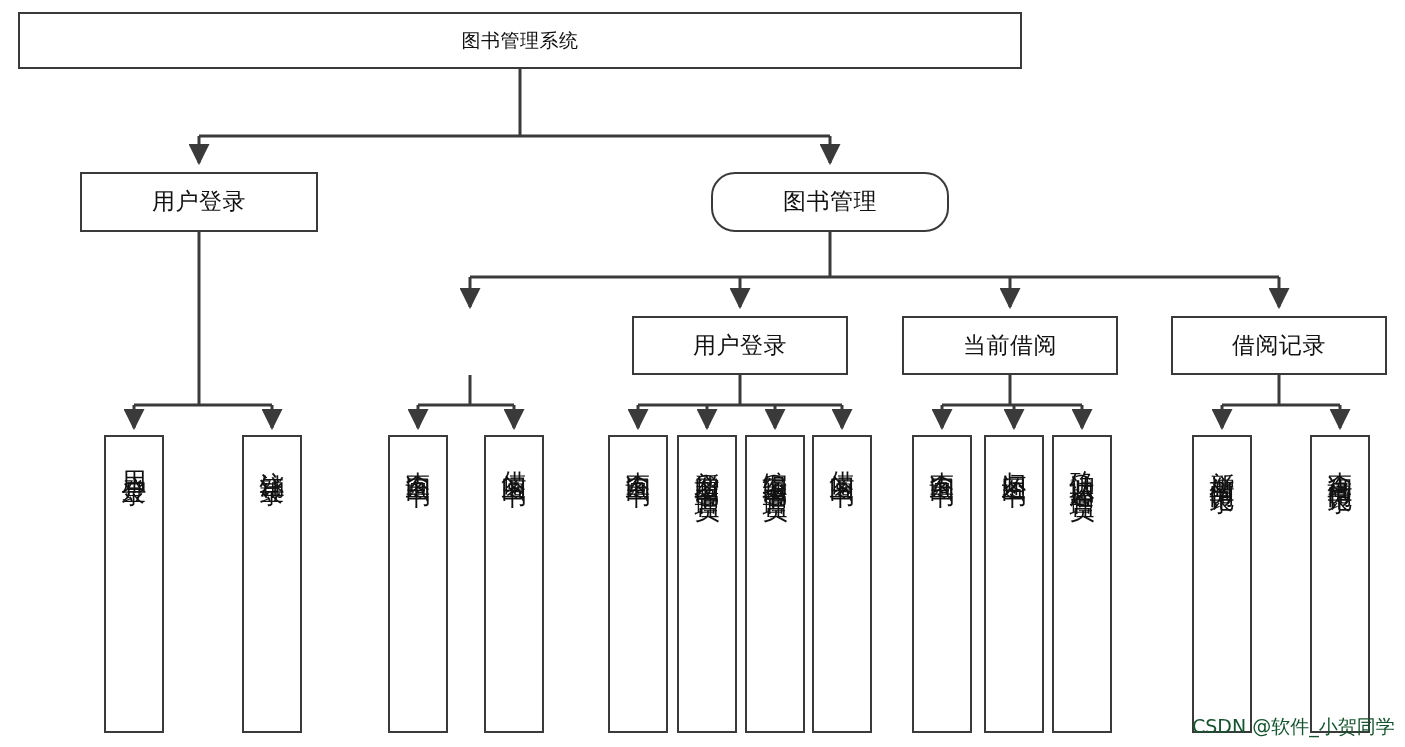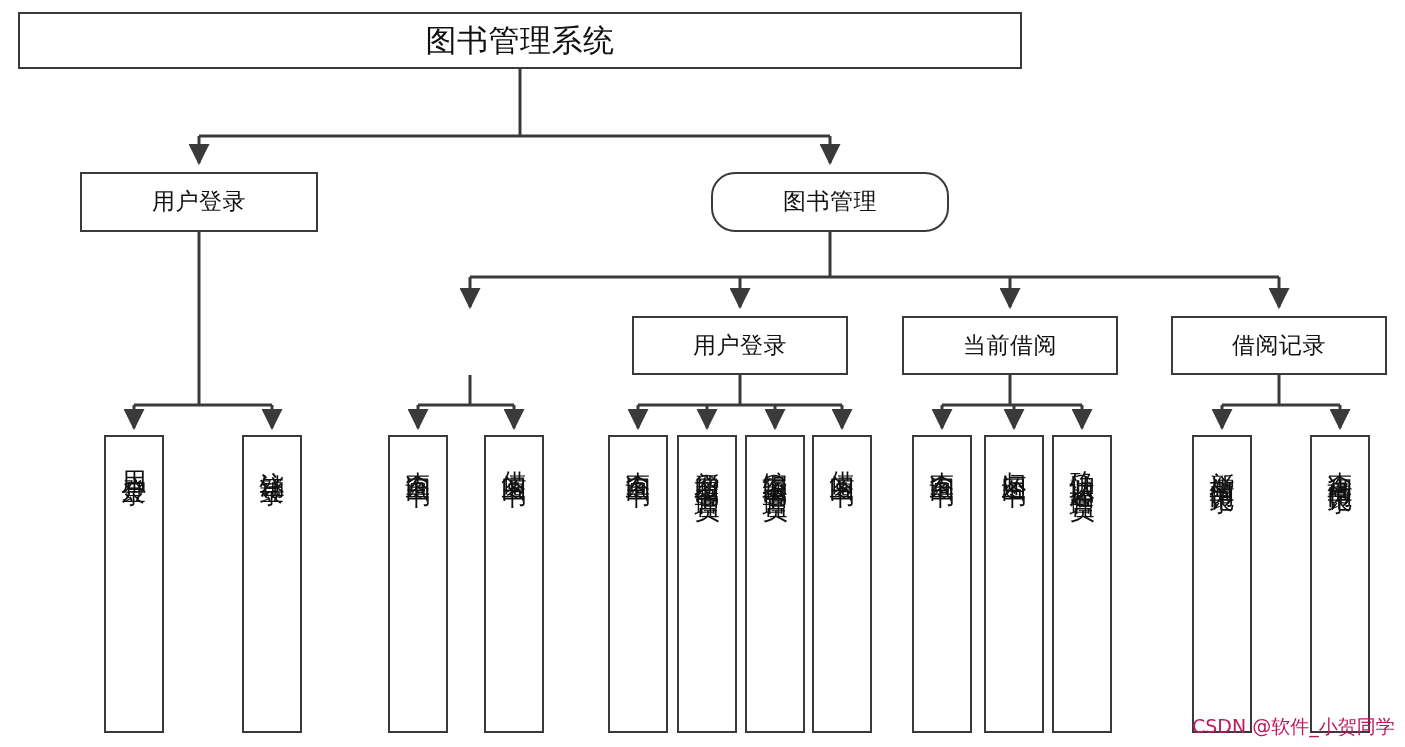--- a/index.html
+++ b/index.html
@@ -42,38 +42,38 @@
     display: block;
     line-height: 1.18;
     letter-spacing: 0.5px;
   }
   
   .node.horiz .lbl {
     writing-mode: horizontal-tb;
     font-size: 23px;
   }
   .node.root .lbl {
-    font-size: 31px;
+    font-size: 19px;
   }
   
   .node.vert {
     align-items: flex-start;
     padding-top: 14px;
   }
   .node.vert .lbl {
     writing-mode: vertical-rl;
     text-orientation: upright;
     font-size: 25px;
     line-height: 1.0;
     letter-spacing: 4px;
     white-space: nowrap;
   }
   .watermark {
     position: absolute;
-    color: #be185d;
+    color: #14532d;
     font-size: 19px;
     white-space: nowrap;
     z-index: 5;
     font-family: "DejaVu Sans", "Liberation Sans", sans-serif;
   }
 </style>
 </head>
 <body>
 
 <div id="diagram">

